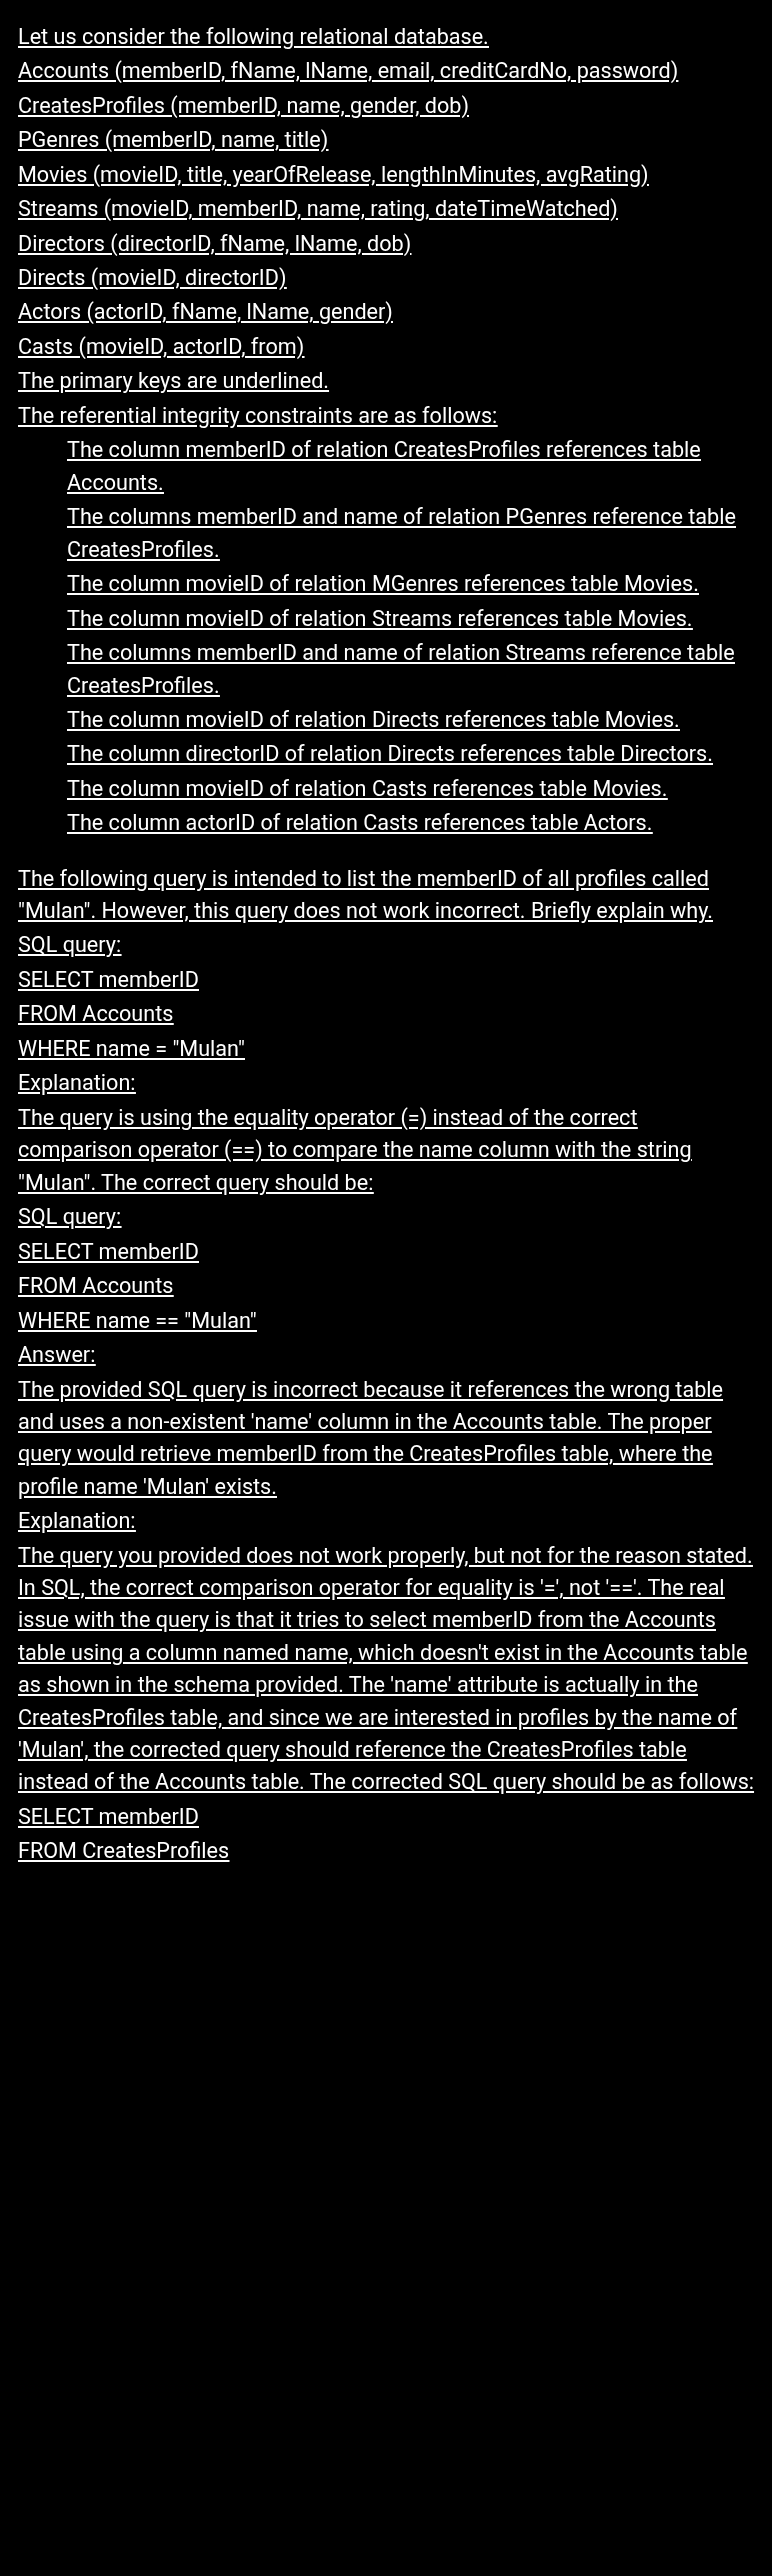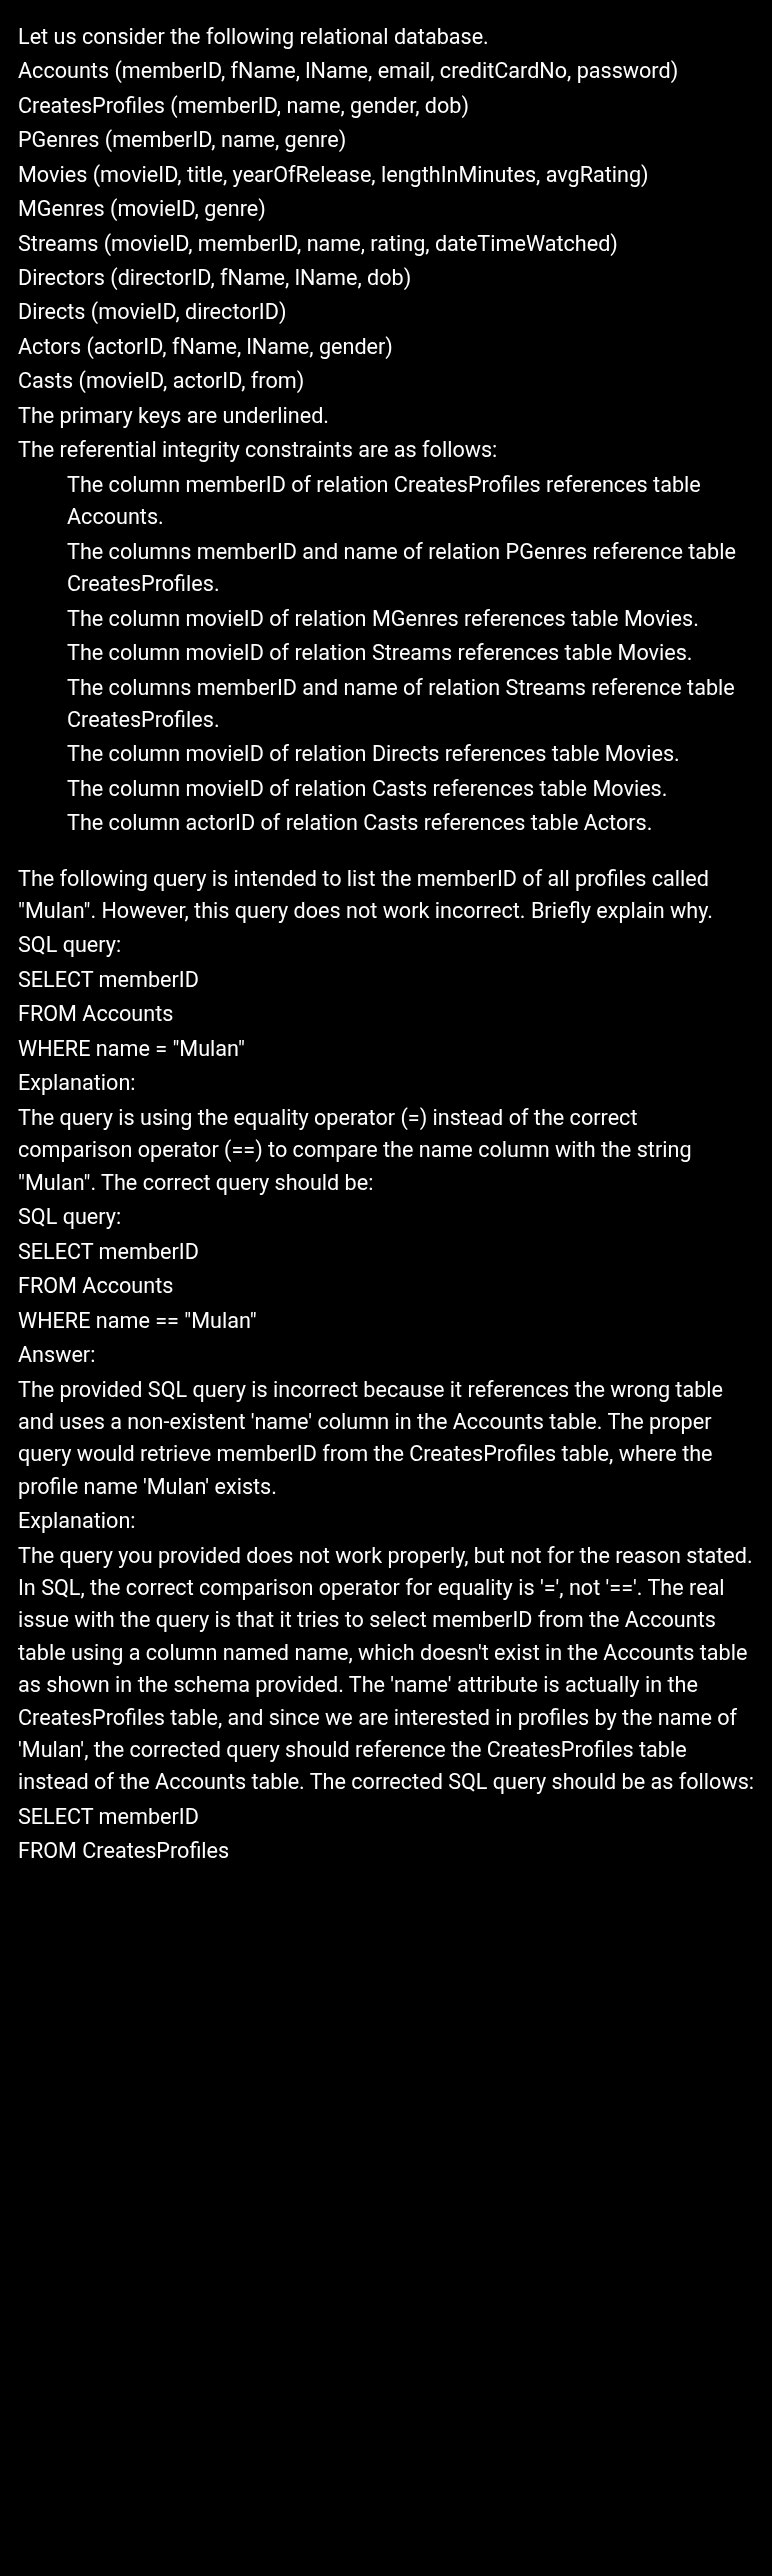--- a/index.html
+++ b/index.html
@@ -1,18 +1,19 @@
 <!DOCTYPE html>
 <html style="font-size:8.2px"><head>
   <meta charset="utf-8">
   <style>
     * {
       margin: 0;
       padding: 0;
       box-sizing: border-box;
+      text-decoration: underline;
     }
     body {
       background: #000;
       color: #fff;
       font-family: -apple-system, BlinkMacSystemFont, "Segoe UI", Roboto, Helvetica, Arial, sans-serif;
       font-size: 21.6px;
       line-height: 1.5;
       padding: 20.6px 18px;
       width: 773px;
     }
@@ -26,36 +27,36 @@
       height: 20.6px;
     }
   </style>
 </head>
 <body>
 
 <div id="content">
     <div class="line">Let us consider the following relational database.</div>
     <div class="line">Accounts (memberID, fName, lName, email, creditCardNo, password)</div>
     <div class="line">CreatesProfiles (memberID, name, gender, dob)</div>
-    <div class="line">PGenres (memberID, name, genre)</div>
+    <div class="line">PGenres (memberID, name, title)</div>
     <div class="line">Movies (movieID, title, yearOfRelease, lengthInMinutes, avgRating)</div>
-    <div class="line">MGenres (movieID, genre)</div>
     <div class="line">Streams (movieID, memberID, name, rating, dateTimeWatched)</div>
     <div class="line">Directors (directorID, fName, lName, dob)</div>
     <div class="line">Directs (movieID, directorID)</div>
     <div class="line">Actors (actorID, fName, lName, gender)</div>
     <div class="line">Casts (movieID, actorID, from)</div>
     <div class="line">The primary keys are underlined.</div>
     <div class="line">The referential integrity constraints are as follows:</div>
     <div class="line indent">The column memberID of relation CreatesProfiles references table Accounts.</div>
     <div class="line indent">The columns memberID and name of relation PGenres reference table CreatesProfiles.</div>
     <div class="line indent">The column movieID of relation MGenres references table Movies.</div>
     <div class="line indent">The column movieID of relation Streams references table Movies.</div>
     <div class="line indent">The columns memberID and name of relation Streams reference table CreatesProfiles.</div>
     <div class="line indent">The column movieID of relation Directs references table Movies.</div>
+    <div class="line indent">The column directorID of relation Directs references table Directors.</div>
     <div class="line indent">The column movieID of relation Casts references table Movies.</div>
     <div class="line indent">The column actorID of relation Casts references table Actors.</div>
     <div class="spacer"></div>
     <div class="line">The following query is intended to list the memberID of all profiles called "Mulan". However, this query does not work incorrect. Briefly explain why.</div>
     <div class="line">SQL query:</div>
     <div class="line">SELECT memberID</div>
     <div class="line">FROM Accounts</div>
     <div class="line">WHERE name = "Mulan"</div>
     <div class="line">Explanation:</div>
     <div class="line">The query is using the equality operator (=) instead of the correct comparison operator (==) to compare the name column with the string "Mulan". The correct query should be:</div>

